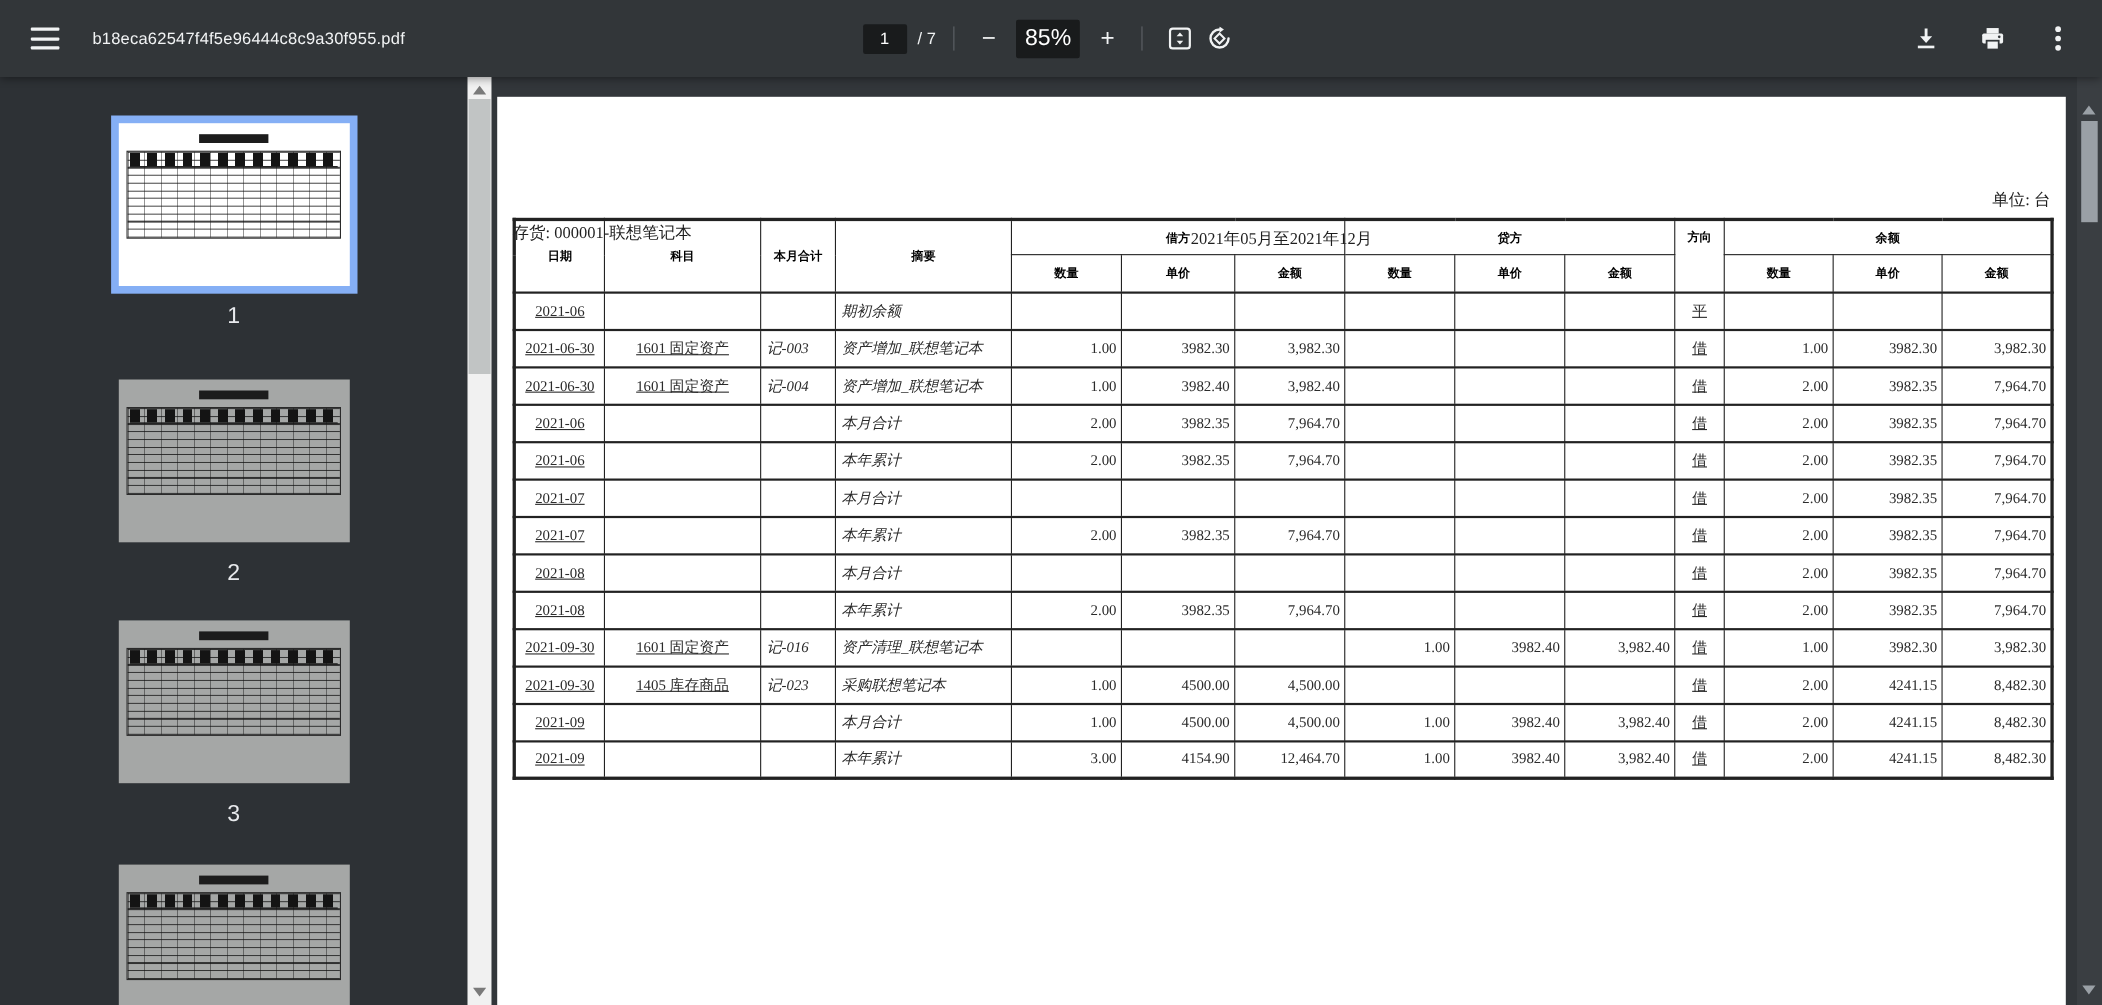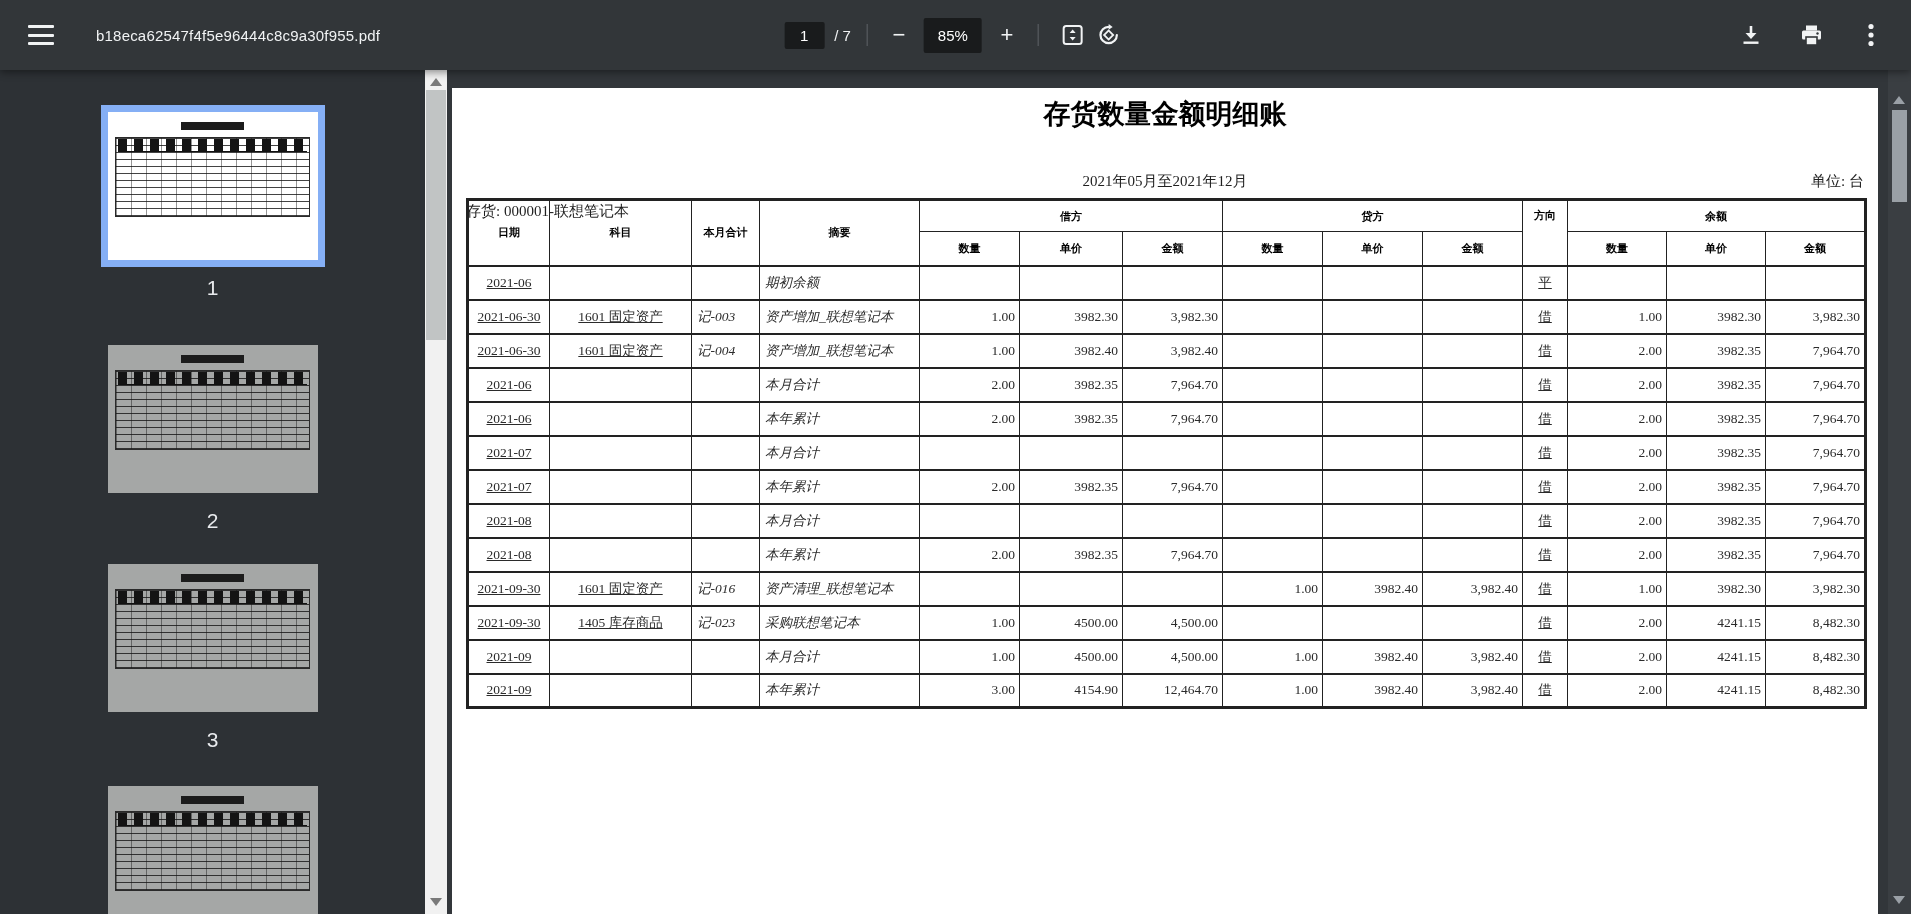--- a/index.html
+++ b/index.html
@@ -5,33 +5,33 @@
   * { margin:0; padding:0; box-sizing:border-box; }
   html,body { width:1911px; height:914px; overflow:hidden; }
   body { background:#32363a; font-family:"Liberation Sans","DejaVu Sans",sans-serif; position:relative; }
 
   
   .toolbar {
     position:absolute; top:0; left:0; width:1911px; height:70px;
     background:#323639; color:#f1f3f4; display:flex; align-items:center;
     box-shadow:0 2px 8px rgba(0,0,0,.45); z-index:10;
   }
-  .tb-left { display:flex; align-items:center; gap:42px; margin-left:28px; min-width:640px; }
+  .tb-left { display:flex; align-items:center; gap:30px; margin-left:28px; min-width:640px; }
   .menu-btn { width:26px; height:20px; display:flex; flex-direction:column; justify-content:space-between; cursor:pointer; }
   .menu-btn span { display:block; height:3px; background:#f1f3f4; border-radius:1px; }
   .filename { font-size:15px; letter-spacing:.2px; white-space:nowrap; }
   .tb-center { position:absolute; left:50%; transform:translateX(-50%); display:flex; align-items:center; }
   .page-box {
     width:40px; height:27px; background:#191b1c; border:none; color:#fff;
     text-align:center; font-size:15px; border-radius:2px; font-family:inherit;
   }
   .page-total { font-size:15px; margin-left:10px; white-space:nowrap; }
   .tb-sep { width:1px; height:22px; background:#5f6368; margin:0 16px; }
   .zoom-btn { font-size:22px; color:#f1f3f4; background:none; border:none; cursor:pointer; width:30px; height:30px; line-height:28px; text-align:center; }
-  .zoom-box { min-width:58px; height:35px; background:#191b1c; border-radius:2px; color:#fff; font-size:15px; display:flex; align-items:center; justify-content:center; margin:0 10px; }
+  .zoom-box { min-width:58px; height:35px; background:#191b1c; border-radius:2px; color:#fff; font-size:21px; display:flex; align-items:center; justify-content:center; margin:0 10px; }
   .icon-btn { background:none; border:none; cursor:pointer; display:flex; align-items:center; justify-content:center; width:36px; height:36px; }
   .icon-btn svg { display:block; }
   .tb-right { position:absolute; right:22px; display:flex; align-items:center; gap:24px; }
 
   
   .sidebar { position:absolute; top:70px; left:0; width:425px; height:844px; background:#2d3135; overflow:hidden; }
   .thumb { position:absolute; left:0; width:425px; display:flex; flex-direction:column; align-items:center; cursor:pointer; }
   .thumb-page { width:210px; height:148px; background:#ffffff; position:relative; }
   .thumb-page.gray { background:#a5a7a6; }
   .thumb-page.selected { box-shadow:0 0 0 7px #85aff5; }
@@ -50,21 +50,21 @@
   .side-scroll .arrow-up { top:8px; border-bottom:8px solid #7a7a7a; }
   .side-scroll .arrow-down { bottom:8px; border-top:8px solid #7a7a7a; }
   .side-scroll .thumb-bar { position:absolute; left:1px; width:20px; top:20px; height:250px; background:#c1c4c4; }
 
   
   .main-area { position:absolute; top:70px; left:447px; width:1441px; height:844px; background:#32363a; overflow:hidden; }
   .pdf-page { position:absolute; left:5px; top:18px; width:1426px; height:826px; background:#ffffff; color:#1f1f1f; }
   .doc-title { position:absolute; top:8px; left:0; width:100%; text-align:center; font-size:27px; font-weight:bold; color:#000; }
   .inv-line { position:absolute; top:66px; left:14px; font-size:15px; font-family:"Liberation Serif","DejaVu Serif",serif;margin-top:48px; }
   .date-line { position:absolute; top:84px; left:0; width:100%; height:20px; font-family:"Liberation Serif","DejaVu Serif",serif; }
-  .date-range { position:absolute; left:0; width:100%; text-align:center; font-size:15px; }
+  .date-range { position:absolute; left:0; width:100%; text-align:center; font-size:15px;margin-top:36px; }
   .unit-label { position:absolute; right:14px; font-size:15px; }
 
   table.ledger { position:absolute; top:110px; left:14px; border-collapse:collapse; table-layout:fixed; width:1398px; border:3px solid #222; }
   table.ledger th, table.ledger td { border:1px solid #222; overflow:hidden; white-space:nowrap; }
   table.ledger tbody tr { border-top:2px solid #222; }
   table.ledger thead tr:first-child { height:32px; }
   table.ledger thead tr:last-child { height:34px; }
   table.ledger th { font-size:11px; font-weight:bold; color:#000; text-align:center; }
   table.ledger th.dir-h { vertical-align:top; padding-top:7px; }
   table.ledger tbody tr { height:34px; }
@@ -195,21 +195,20 @@
   </div>
 
 <div class="side-scroll">
   <div class="arrow-up"></div>
   <div class="thumb-bar"></div>
   <div class="arrow-down"></div>
 </div>
 
 <div class="main-area">
   <div class="pdf-page">
-    <div class="doc-title">存货数量金额明细账</div>
     <div class="inv-line">存货: 000001-联想笔记本</div>
     <div class="date-line">
       <span class="date-range">2021年05月至2021年12月</span>
       <span class="unit-label">单位: 台</span>
     </div>
 
     <table class="ledger">
       <colgroup>
         <col style="width:82px">
           <col style="width:142px">

